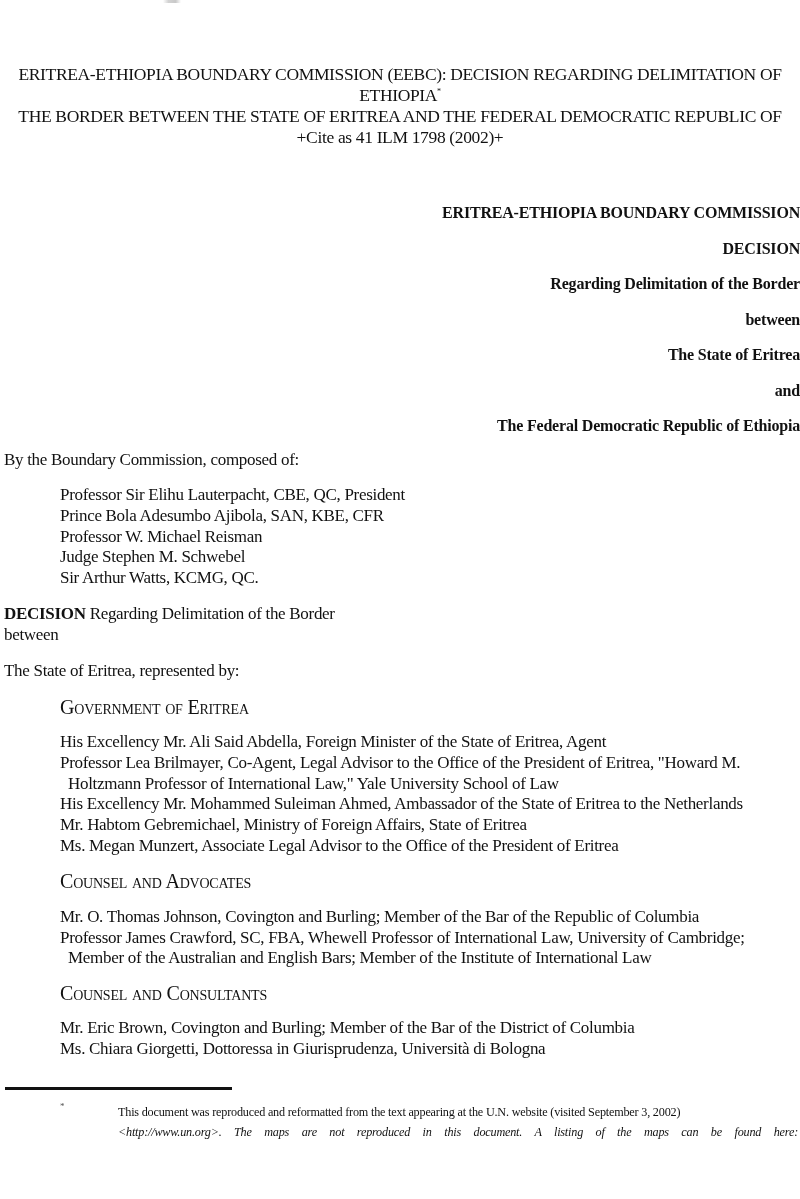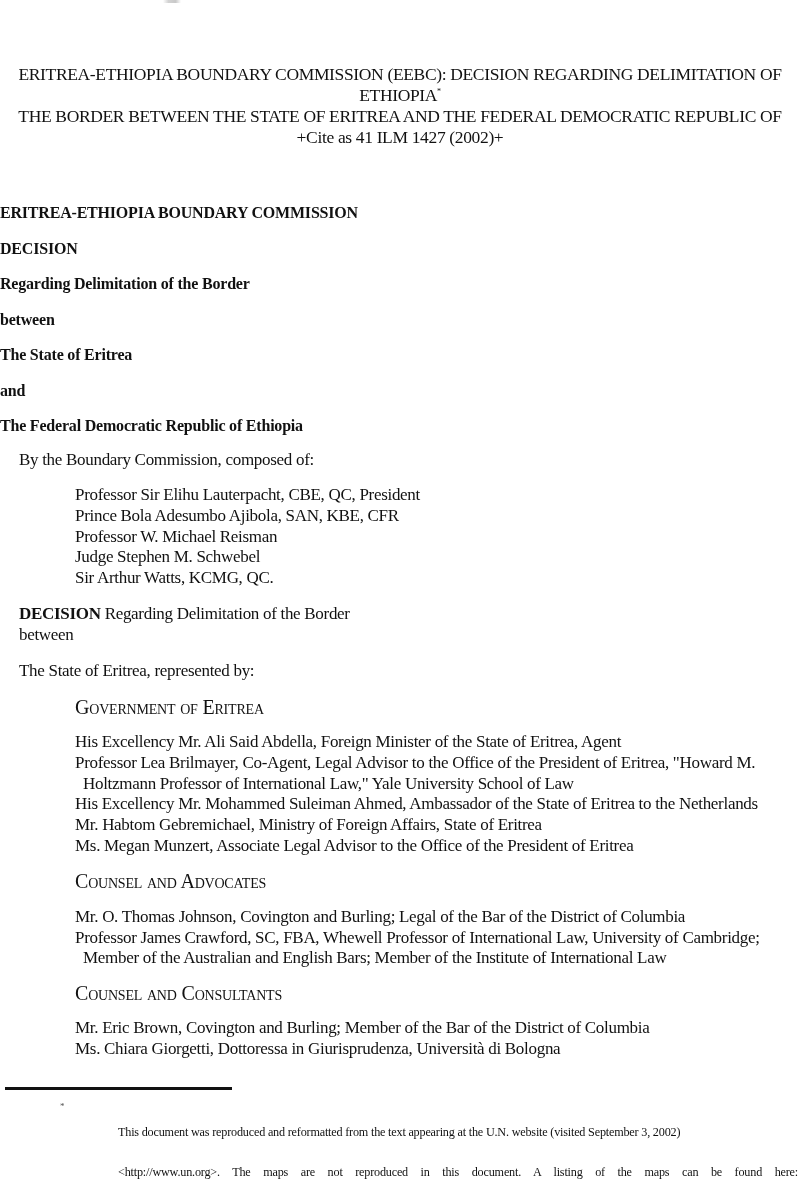--- a/index.html
+++ b/index.html
@@ -8,21 +8,21 @@
       background: #ffffff;
     }
     body {
       width: 800px;
       height: 1199px;
       position: relative;
       overflow: hidden;
       font-family: "Liberation Serif", "DejaVu Serif", serif;
       color: #111111;
     }
-    .abs { position: absolute; margin-left: 15px; }
+    .abs { position: absolute; }
     .speck {
       position: absolute;
       left: 163px;
       top: 0px;
       width: 18px;
       height: 3px;
       background: linear-gradient(90deg, transparent, #c8c8c8 30%, #bbbbbb 70%, transparent);
       opacity: 0.8;
     }
     .header-block {
@@ -35,21 +35,21 @@
       line-height: 21px;
       letter-spacing: -0.35px;
     }
     .header-block .line { display: block; white-space: nowrap; }
     .header-block sup { font-size: 8px; vertical-align: super; line-height: 0; }
 
     .center-title {
       position: absolute;
       left: 0;
       width: 800px;
-      text-align: left;
+      text-align: right;
       font-weight: bold;
       font-size: 16px;
       line-height: 20px;
       letter-spacing: -0.2px;
       white-space: nowrap;
     }
 
     .body-text {
       font-size: 17px;
       line-height: 20.8px;
@@ -83,33 +83,33 @@
     .footnote-text {
       position: absolute;
       left: 118px;
       top: 1102px;
       width: 680px;
       font-size: 12.2px;
       line-height: 20px;
       text-align: justify;
       letter-spacing: -0.2px;
     }
-    .footnote-text .fl { display: block; white-space: nowrap; margin-top: 20px; }
-    .footnote-text .just { text-align: justify; text-align-last: justify; }
+    .footnote-text .fl { display: block; white-space: nowrap; }
+    .footnote-text .just { text-align: justify; text-align-last: justify; font-style: italic; }
   </style>
 </head>
 <body>
 
 <div class="speck"></div>
 
 <div class="header-block">
   <span class="line">ERITREA-ETHIOPIA BOUNDARY COMMISSION (EEBC): DECISION REGARDING DELIMITATION OF</span>
   <span class="line"><span>ETHIOPIA</span><sup>*</sup></span>
   <span class="line">THE BORDER BETWEEN THE STATE OF ERITREA AND THE FEDERAL DEMOCRATIC REPUBLIC OF</span>
-  <span class="line">+Cite as 41 ILM 1427 (2002)+</span>
+  <span class="line">+Cite as 41 ILM 1798 (2002)+</span>
 </div>
 
 <div class="center-title" style="top:203px;">ERITREA-ETHIOPIA BOUNDARY COMMISSION</div>
 <div class="center-title" style="top:239px;">DECISION</div>
 <div class="center-title" style="top:274px;">Regarding Delimitation of the Border</div>
 <div class="center-title" style="top:310px;">between</div>
 <div class="center-title" style="top:345px;">The State of Eritrea</div>
 <div class="center-title" style="top:381px;">and</div>
 <div class="center-title" style="top:416px;">The Federal Democratic Republic of Ethiopia</div>
 
@@ -127,21 +127,21 @@
 
 <div class="abs body-text indent smallcaps" style="top:697px;">Government of Eritrea</div>
 <div class="abs body-text indent" style="top:732px;">His Excellency Mr. Ali Said Abdella, Foreign Minister of the State of Eritrea, Agent</div>
 <div class="abs body-text indent" style="top:753px;">Professor Lea Brilmayer, Co-Agent, Legal Advisor to the Office of the President of Eritrea, "Howard M.</div>
 <div class="abs body-text indent hang" style="top:774px;">Holtzmann Professor of International Law," Yale University School of Law</div>
 <div class="abs body-text indent" style="top:794px;">His Excellency Mr. Mohammed Suleiman Ahmed, Ambassador of the State of Eritrea to the Netherlands</div>
 <div class="abs body-text indent" style="top:815px;">Mr. Habtom Gebremichael, Ministry of Foreign Affairs, State of Eritrea</div>
 <div class="abs body-text indent" style="top:836px;">Ms. Megan Munzert, Associate Legal Advisor to the Office of the President of Eritrea</div>
 
 <div class="abs body-text indent smallcaps" style="top:871px;">Counsel and Advocates</div>
-<div class="abs body-text indent" style="top:907px;">Mr. O. Thomas Johnson, Covington and Burling; Legal of the Bar of the District of Columbia</div>
+<div class="abs body-text indent" style="top:907px;">Mr. O. Thomas Johnson, Covington and Burling; Member of the Bar of the Republic of Columbia</div>
 <div class="abs body-text indent" style="top:928px;">Professor James Crawford, SC, FBA, Whewell Professor of International Law, University of Cambridge;</div>
 <div class="abs body-text indent hang" style="top:948px;">Member of the Australian and English Bars; Member of the Institute of International Law</div>
 
 <div class="abs body-text indent smallcaps" style="top:983px;">Counsel and Consultants</div>
 <div class="abs body-text indent" style="top:1018px;">Mr. Eric Brown, Covington and Burling; Member of the Bar of the District of Columbia</div>
 <div class="abs body-text indent" style="top:1039px;">Ms. Chiara Giorgetti, Dottoressa in Giurisprudenza, Università di Bologna</div>
 
 <div class="footnote-rule"></div>
 <div class="footnote-mark">*</div>
 <div class="footnote-text">

